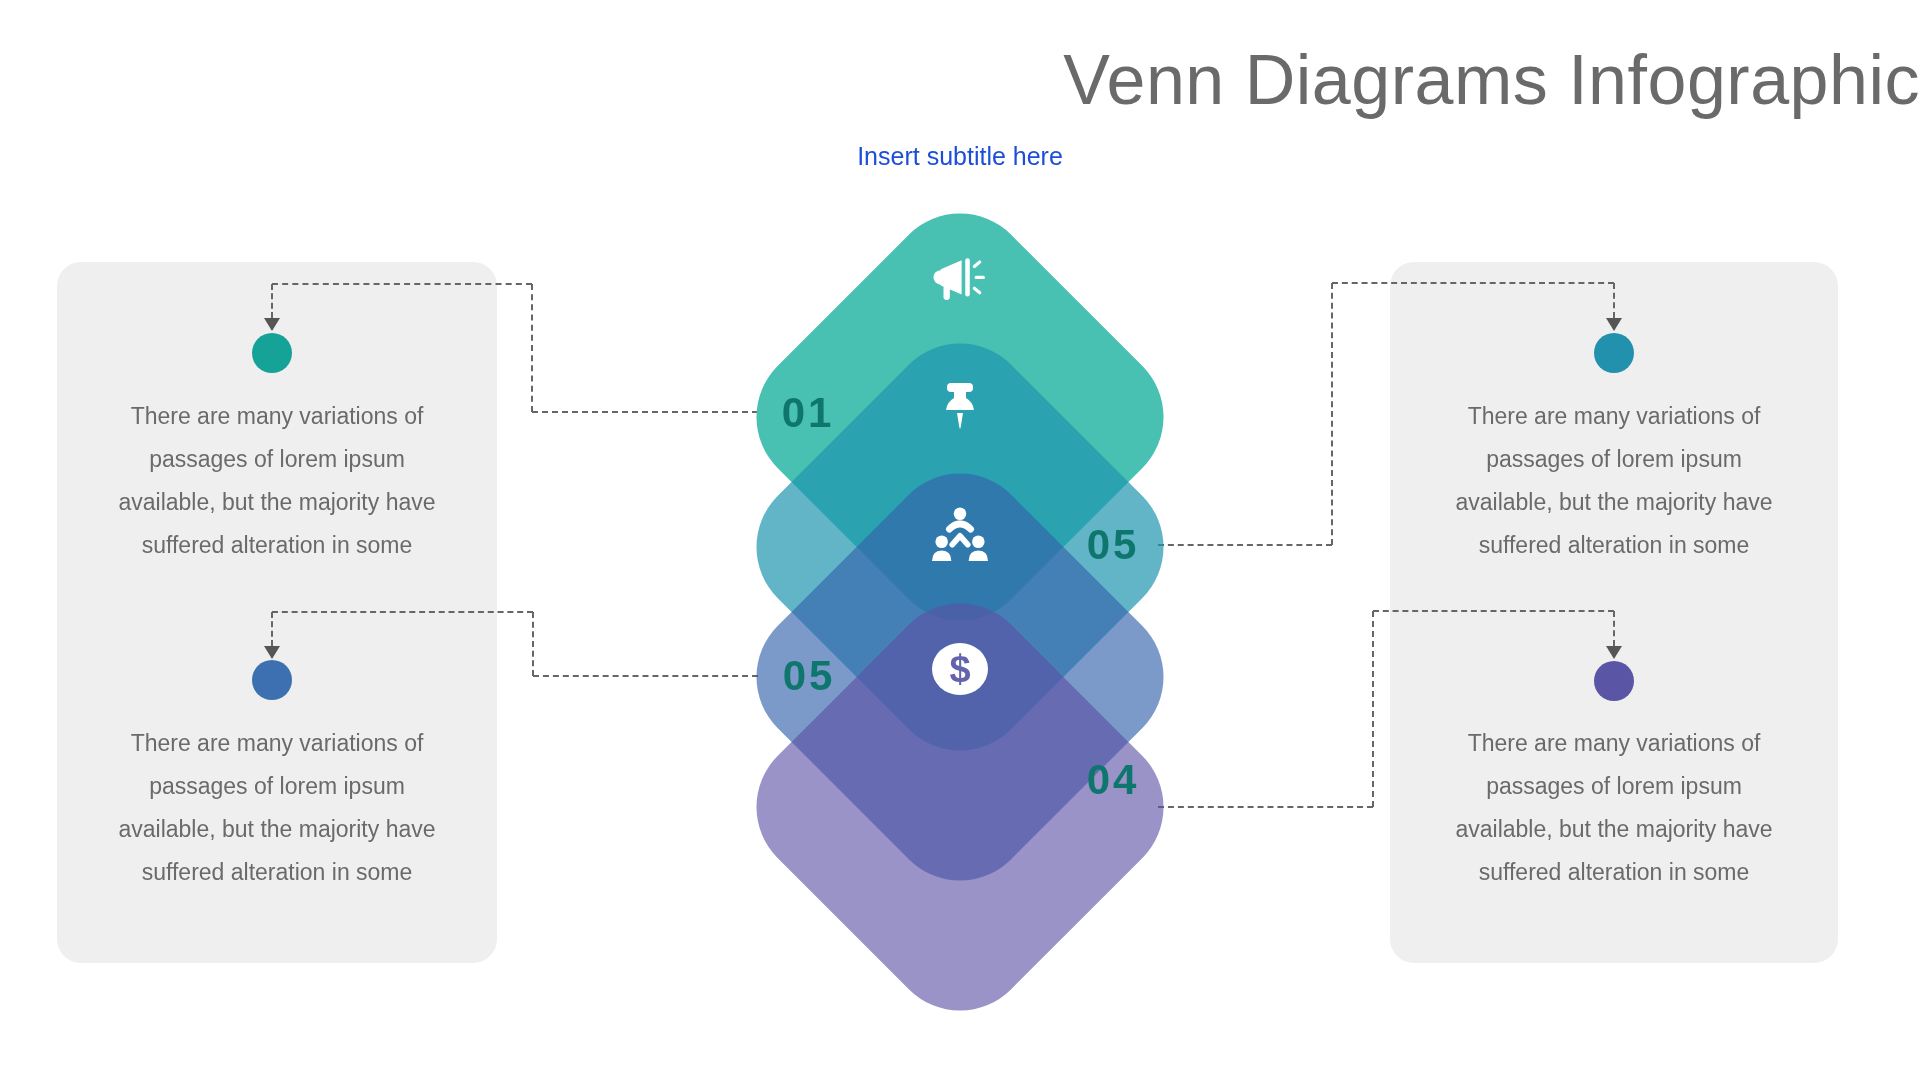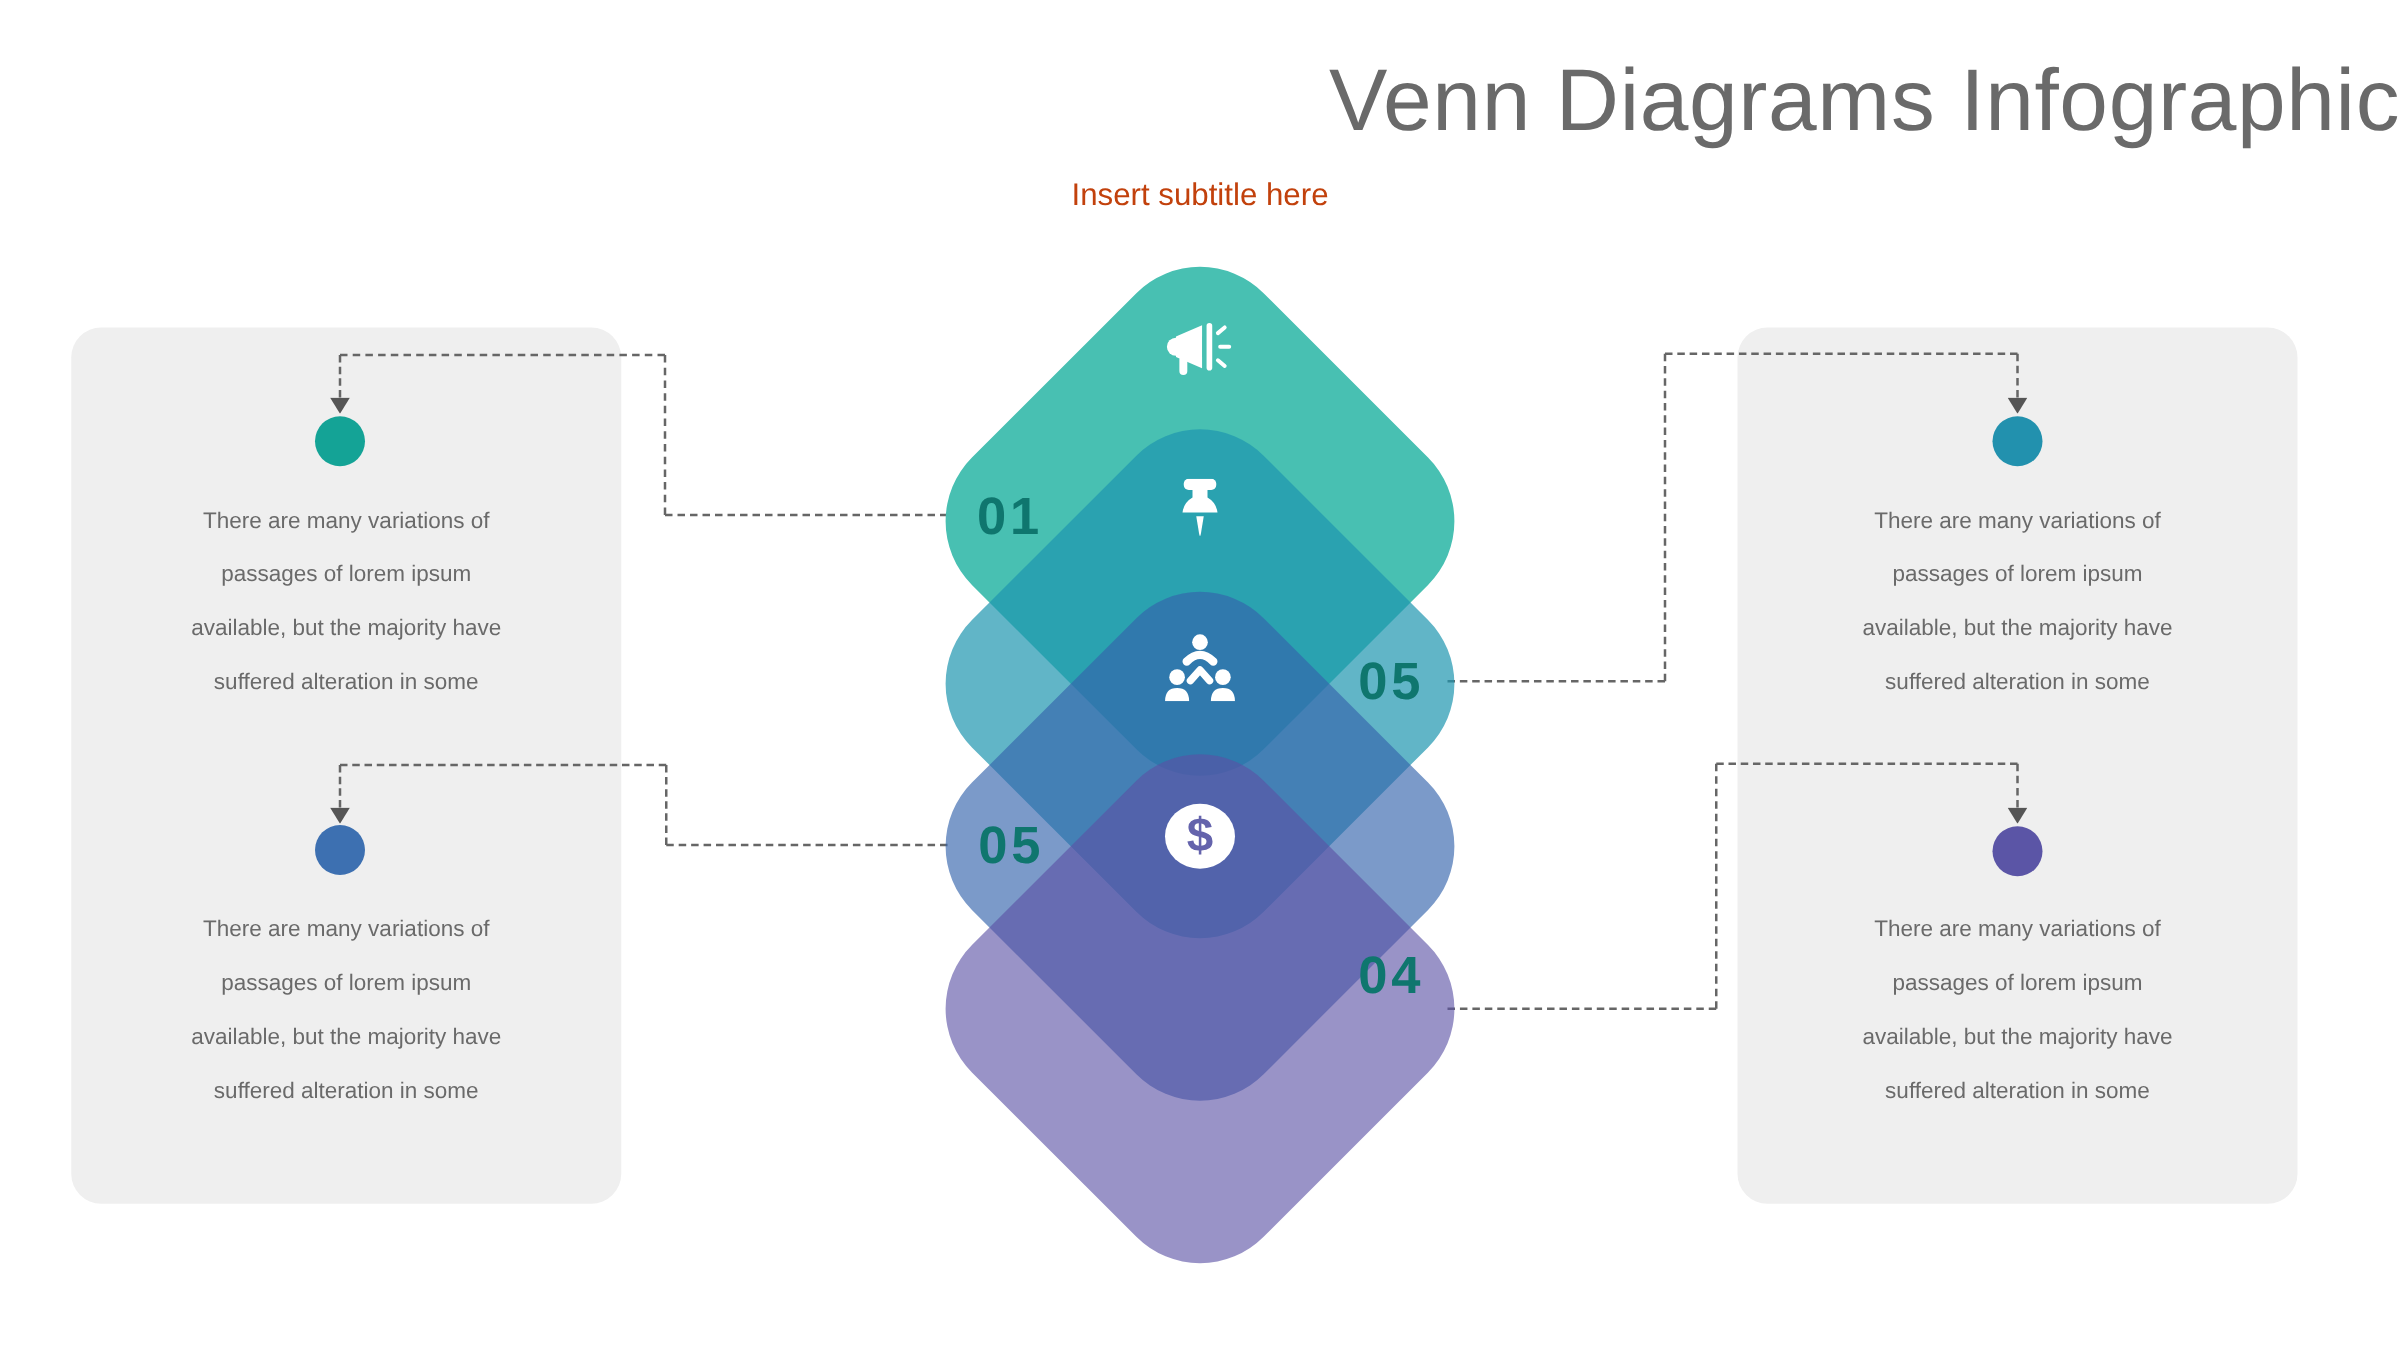--- a/index.html
+++ b/index.html
@@ -11,21 +11,21 @@
   
   .title{left:0;right:0;top:40px;text-align:right;font-size:70px;font-weight:500;letter-spacing:.5px;}
   .subtitle{left:0;right:0;top:142px;text-align:center;font-size:25px;font-weight:400;}
   
   .panel{background:#efefef;border-radius:24px;}
   .panel-left{left:57px;top:262px;width:440px;height:701px;}
   .panel-right{left:1390px;top:262px;width:448px;height:701px;}
   
   .bullet{width:40px;height:40px;border-radius:50%;}
   
-  .tblock{text-align:center;font-size:18px;}
+  .tblock{text-align:center;font-size:23px;}
   .tblock .line{height:43px;line-height:43px;}
   
   .seg{position:absolute;}
   .seg-h{height:0;border-top:2px dashed #666;}
   .seg-v{width:0;border-left:2px dashed #666;}
   .arrow{position:absolute;width:16px;height:13px;clip-path:polygon(0 0,100% 0,50% 100%);}
   
   .diamond{position:absolute;width:330px;height:330px;border-radius:72px;transform:rotate(45deg);}
   .d1{left:795px;top:252px;z-index:3;}
   .d2{left:795px;top:382px;z-index:4;}
@@ -36,21 +36,21 @@
   .icon{position:absolute;z-index:10;transform:translate(-50%,-50%);display:flex;align-items:center;justify-content:center;}
   .dollar-badge{width:56px;height:52px;border-radius:50%;background:#ffffff;display:flex;align-items:center;justify-content:center;
     font-size:38px;font-weight:700;}
 </style>
 </head>
 <body>
 
 <div id="stage">
 
   <div class="abs title" style="color: rgb(106, 106, 106);">Venn Diagrams Infographic</div>
-  <div class="abs subtitle" style="color: #c2410c;">Insert subtitle here</div>
+  <div class="abs subtitle" style="color: #1d4ed8;">Insert subtitle here</div>
 
   <div class="abs panel panel-left" style="background: rgb(239, 239, 239);"></div>
   <div class="abs panel panel-right" style="background: rgb(239, 239, 239);"></div>
 
   <div>
     <div class="seg seg-v" style="left: 271px; top: 284px; height: 34px; border-color: rgb(102, 102, 102);"></div>
     <div class="seg seg-h" style="left: 272px; top: 283px; width: 260px; border-color: rgb(102, 102, 102);"></div>
     <div class="seg seg-v" style="left: 531px; top: 284px; height: 128px; border-color: rgb(102, 102, 102);"></div>
     <div class="seg seg-h" style="left: 532px; top: 411px; width: 226px; border-color: rgb(102, 102, 102);"></div>
     <div class="arrow" style="left: 264px; top: 318px; background: rgb(85, 85, 85);"></div>

